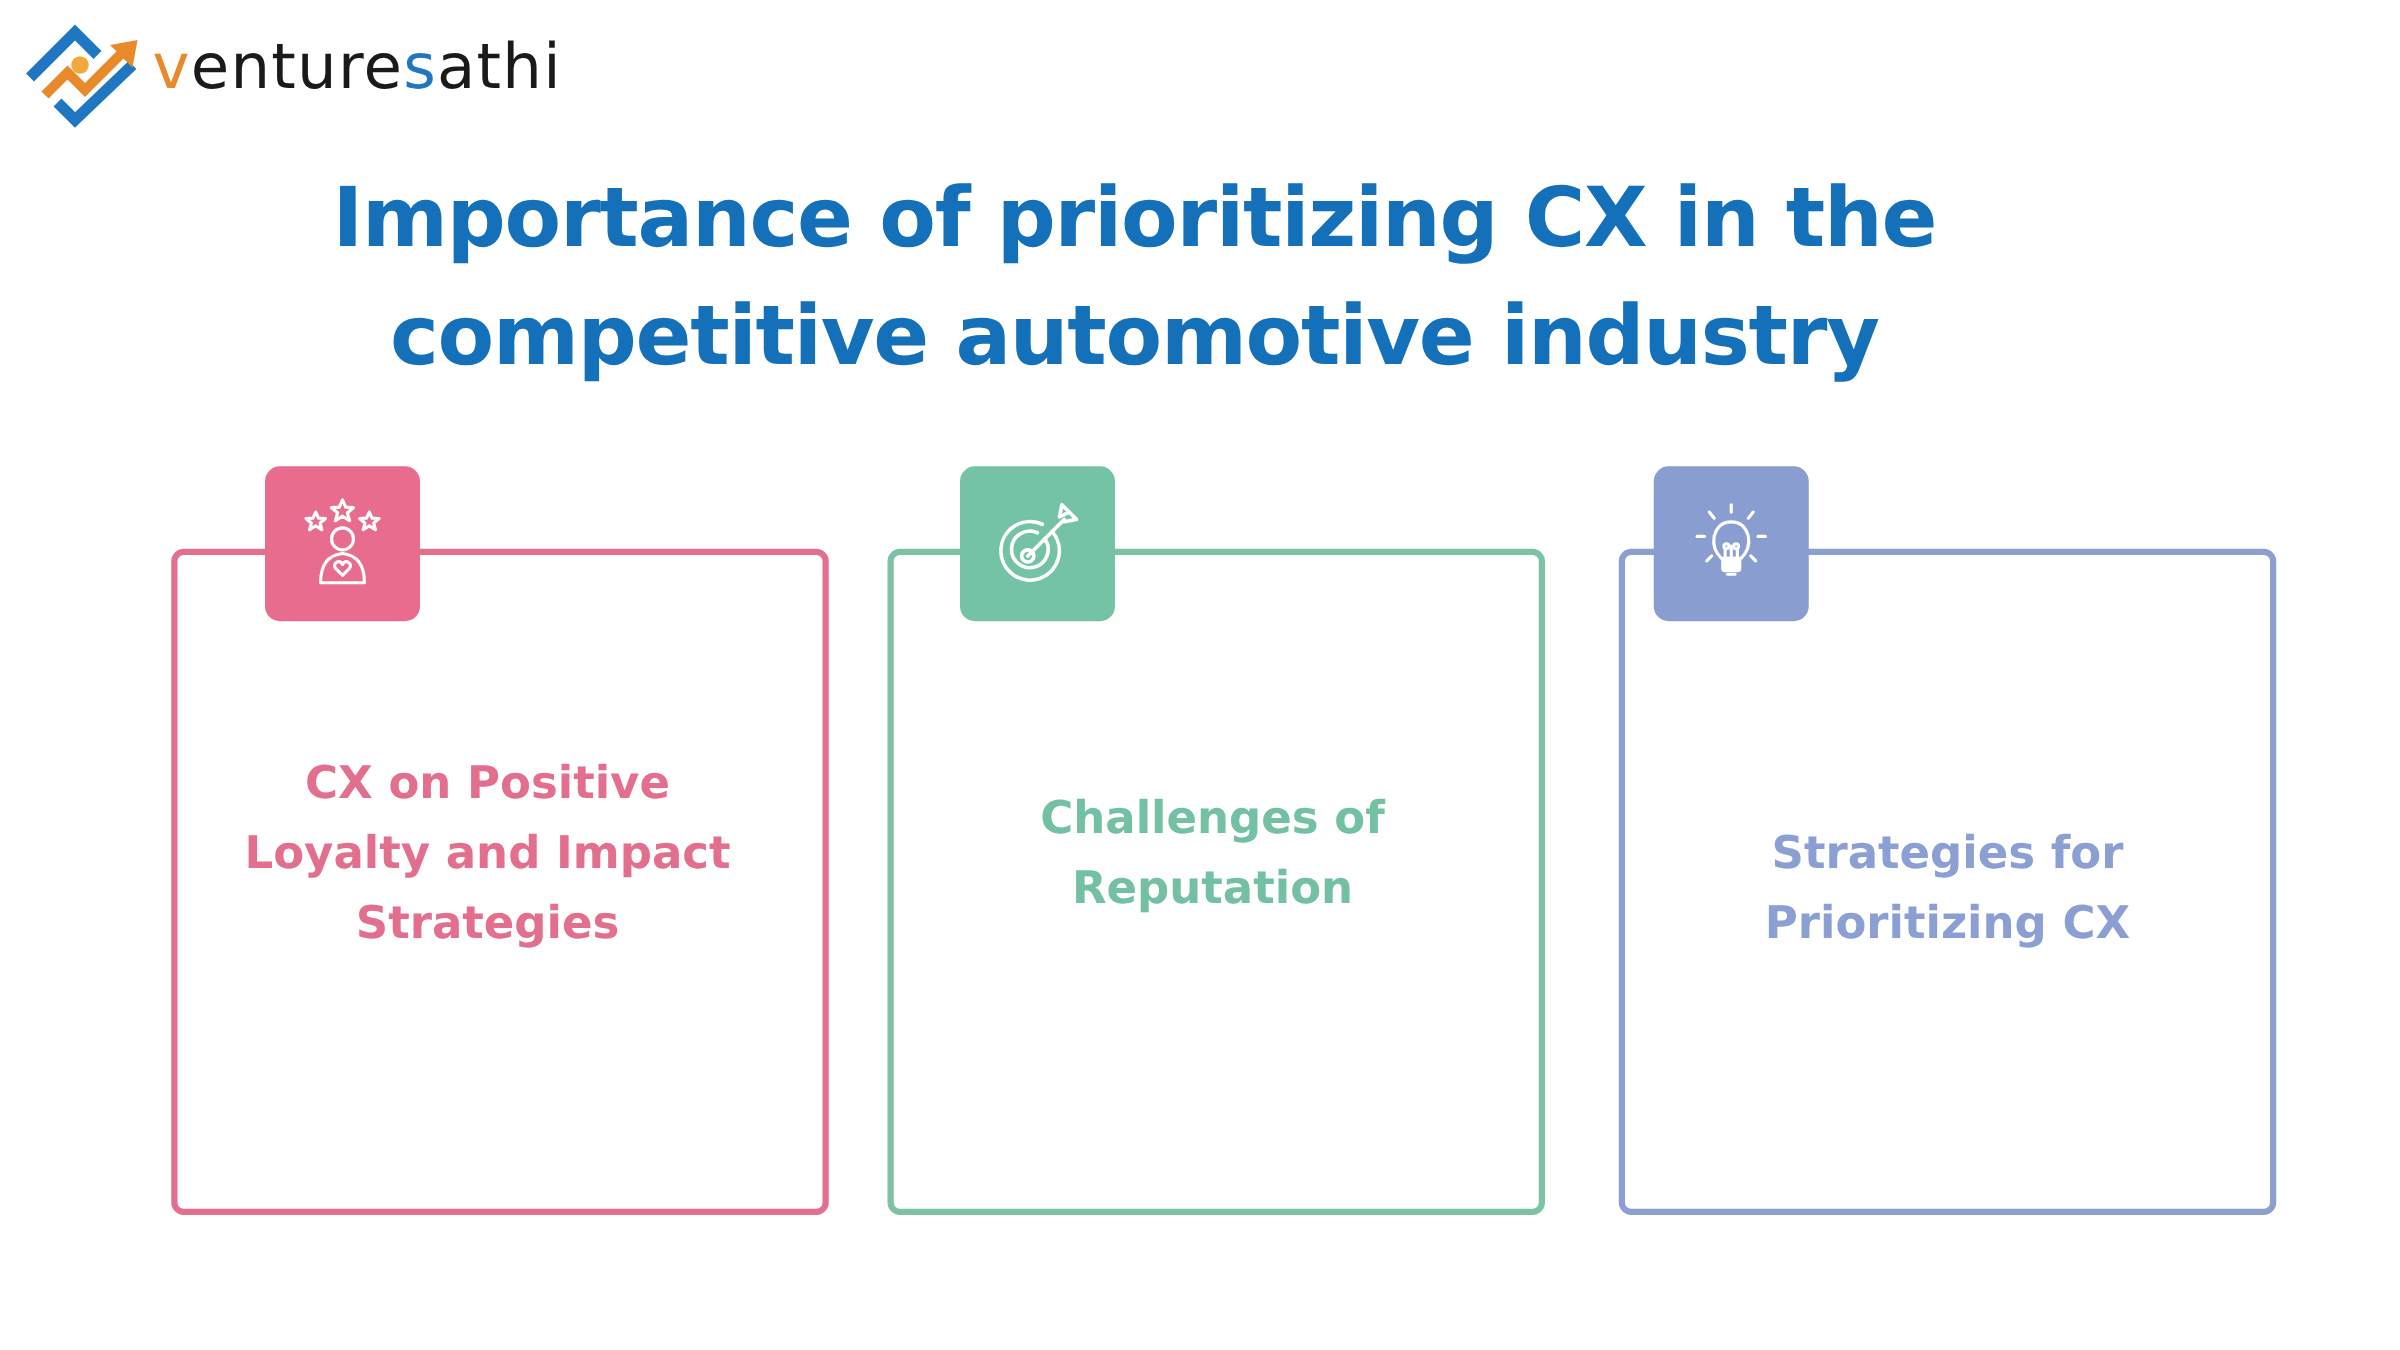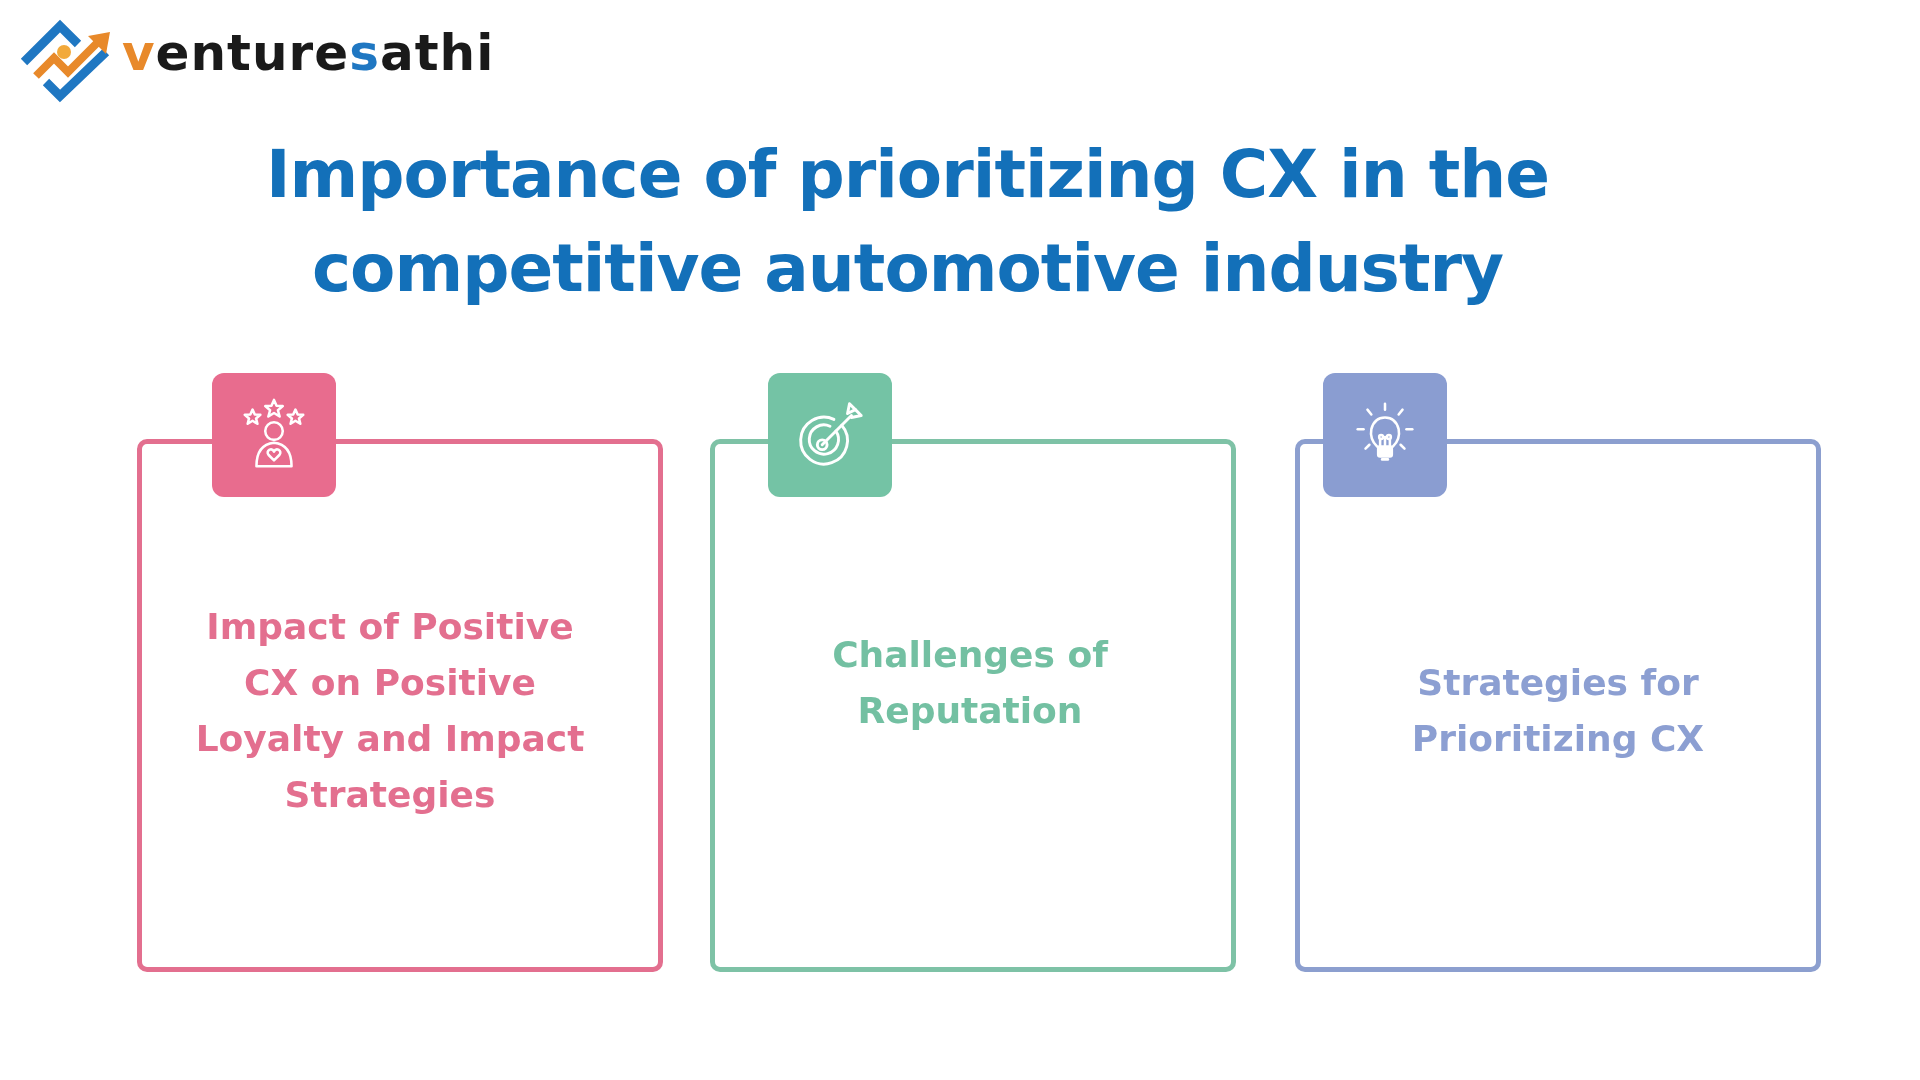--- a/index.html
+++ b/index.html
@@ -2,21 +2,21 @@
 <html><head>
 <meta charset="utf-8">
 <style>
   * { box-sizing: border-box; margin: 0; padding: 0; }
   html, body { width: 1920px; height: 1080px; background: #ffffff; overflow: hidden; }
   body { position: relative; font-family: "DejaVu Sans", sans-serif; }
 
   .logo { position: absolute; left: 18px; top: 14px; display: flex; align-items: center; }
   .logo-mark { width: 96px; height: 96px; }
   .wordmark { position: absolute; left: 122px; top: 24px; font-family: "DejaVu Sans", sans-serif;
-    font-size: 50px; font-weight: 700; letter-spacing: 1px; color: #1a1a1a; white-space: nowrap; }
+    font-size: 50px; font-weight: 400; letter-spacing: 1px; color: #1a1a1a; white-space: nowrap; }
   .wordmark .v { color: #e8892a; }
   .wordmark .s { color: #1f77c2; }
 
   .title { position: absolute; left: 0; top: 128px; width: 1815px; text-align: center;
     font-family: "DejaVu Sans", sans-serif; font-weight: bold; font-size: 66px; line-height: 94px;
     color: #1370b9; letter-spacing: -1px; }
 
   .card { position: absolute; top: 439px; width: 526px; height: 533px; border: 5px solid; border-radius: 10px; background: #fff; }
   .card-1 { left: 137px; border-color: #e36f8f; }
   .card-2 { left: 710px; border-color: #7ec2a6; }
@@ -49,21 +49,20 @@
 </div>
 <div class="wordmark"><span class="v">v</span><span>enture</span><span class="s">s</span><span>athi</span></div>
 
 <h1 class="title">
   <div>Importance of prioritizing CX in the</div>
   <div>competitive automotive industry</div>
 </h1>
 
 <div class="card card-1">
   <div class="card-text">
-    <div>Impact of Positive</div>
     <div>CX on Positive</div>
     <div>Loyalty and Impact</div>
     <div>Strategies</div>
   </div>
 </div>
 
 <div class="card card-2">
   <div class="card-text">
     <div>Challenges of</div>
     <div>Reputation</div>

